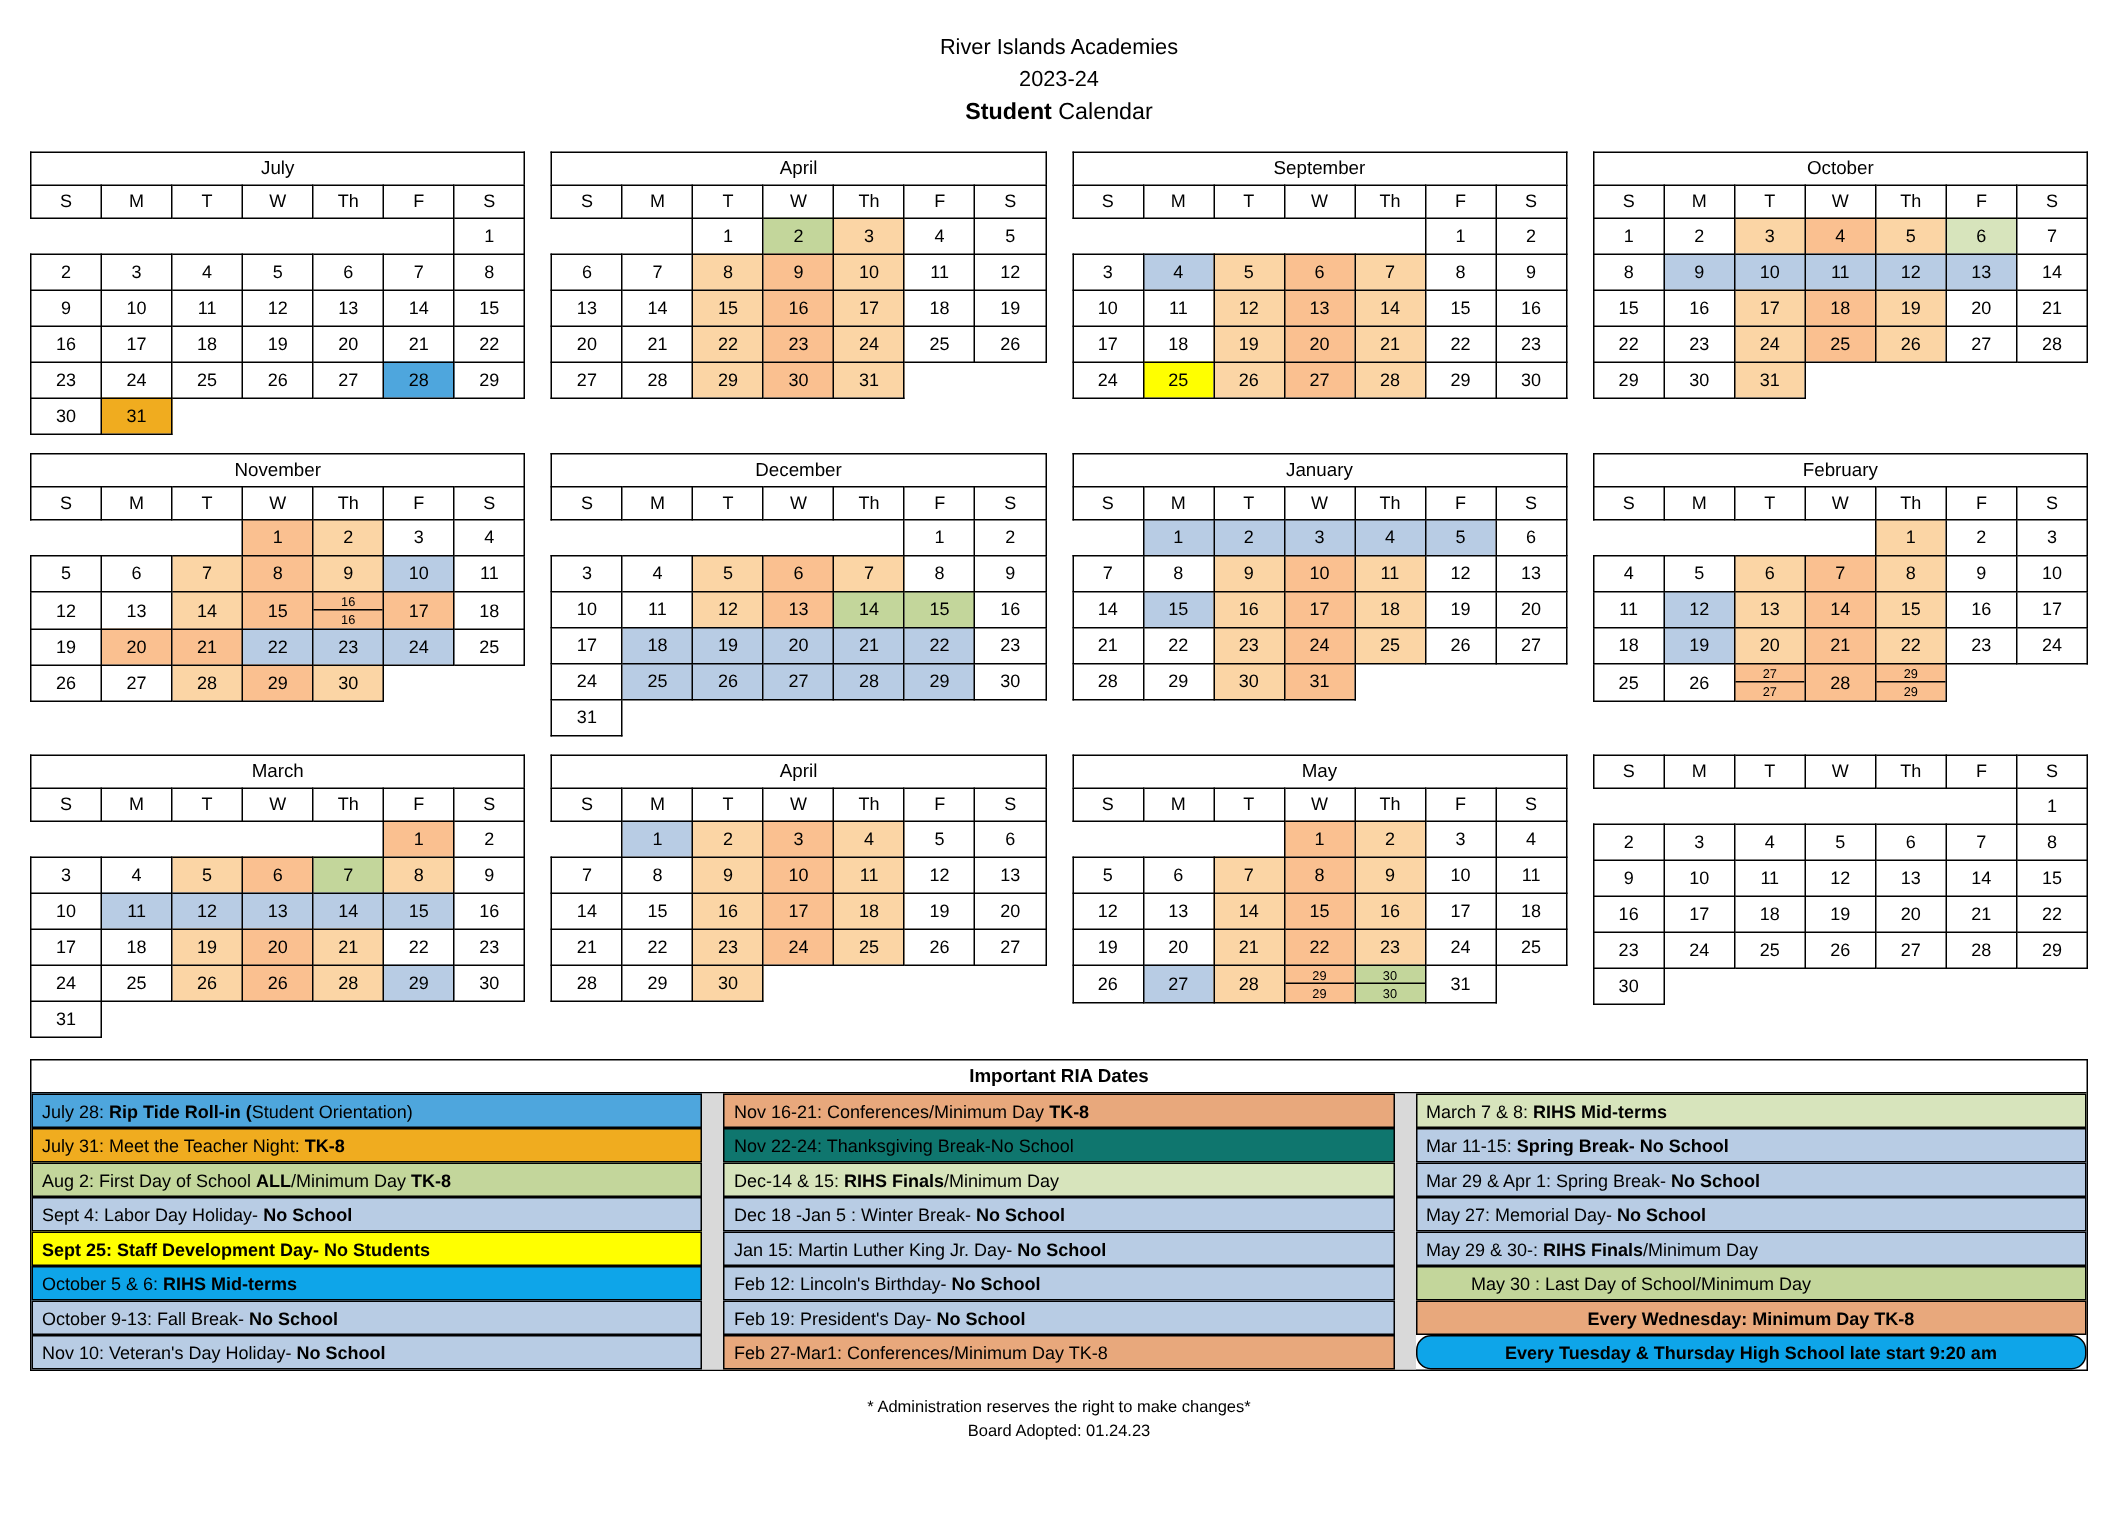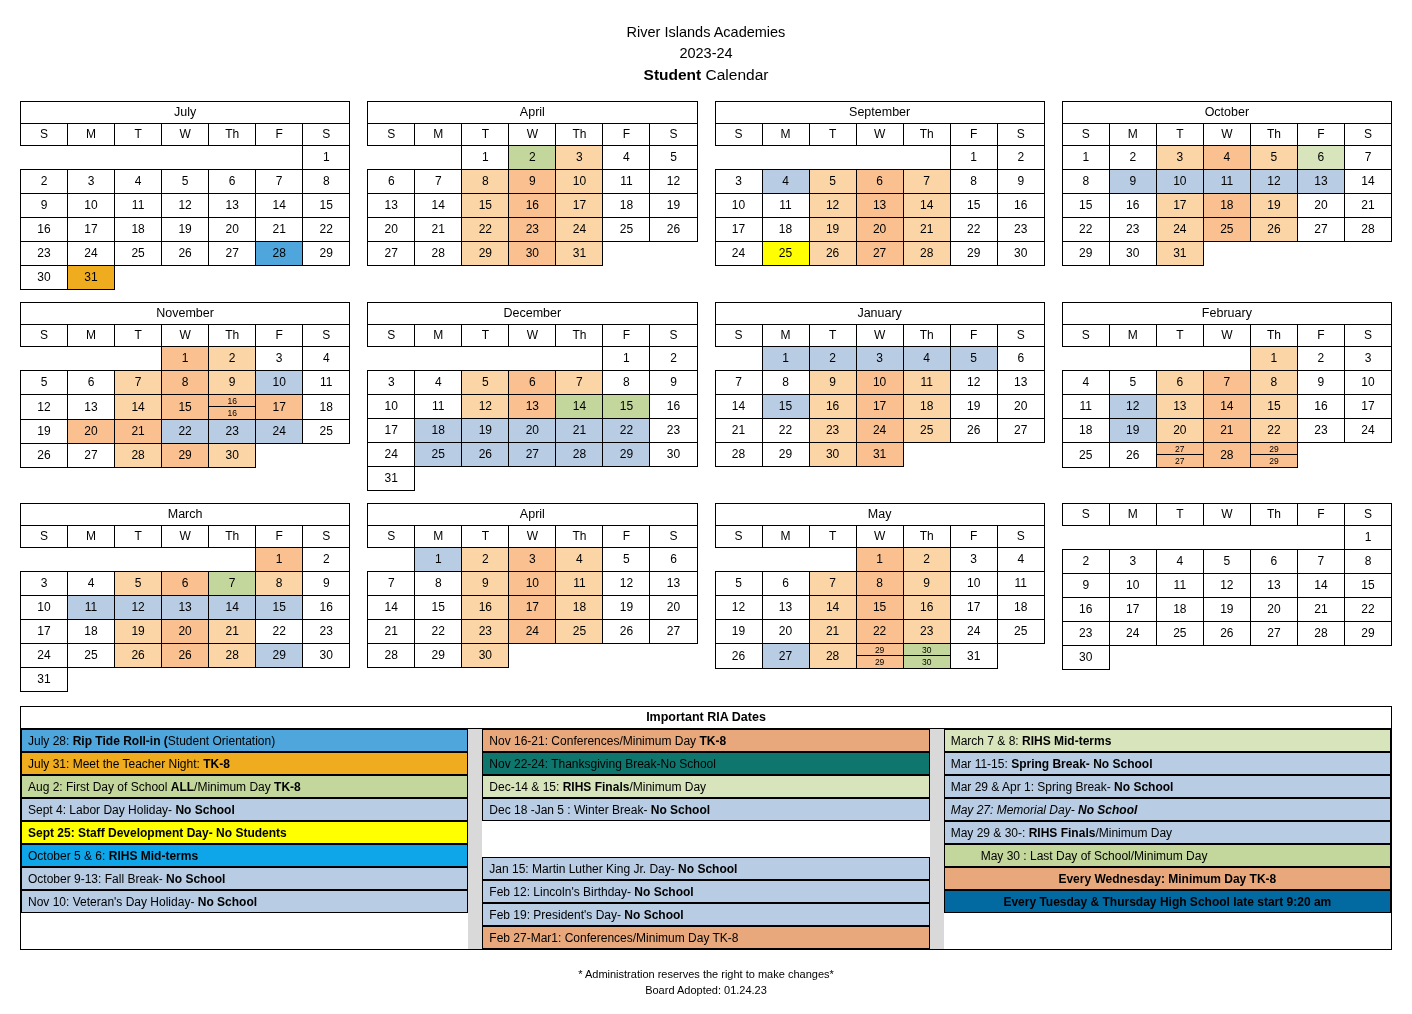--- a/index.html
+++ b/index.html
@@ -943,35 +943,35 @@
           <div class="lrow" style="background: #0ea5e9;"><span>October 5 &amp; 6: </span><b>RIHS Mid-terms</b></div>
           <div class="lrow" style="background: rgb(184, 204, 228);"><span>October 9-13: Fall Break- </span><b>No School</b></div>
           <div class="lrow" style="background: rgb(184, 204, 228);"><span>Nov 10:  Veteran's Day Holiday- </span><b>No School</b></div>
         </div>
       <div class="spacer"></div>
       <div class="legend-col" id="legend-col-2">
           <div class="lrow" style="background: rgb(232, 168, 124);"><span>Nov 16-21: Conferences/Minimum Day </span><b>TK-8</b></div>
           <div class="lrow" style="background: #0f766e;"><span>Nov 22-24: Thanksgiving Break-No School</span></div>
           <div class="lrow" style="background: rgb(215, 228, 188);"><span>Dec-14 &amp; 15: </span><b>RIHS Finals</b><span>/Minimum Day</span></div>
           <div class="lrow" style="background: rgb(184, 204, 228);"><span>Dec 18 -Jan 5 : Winter Break- </span><b>No School</b></div>
-          <div class="lrow" style="background: rgb(184, 204, 228); margin-top: 36px;"><span>Jan 15:  Martin Luther King Jr. Day- </span><b>No School</b></div>
+          <div class="lrow" style="background: rgb(184, 204, 228);"><span>Jan 15:  Martin Luther King Jr. Day- </span><b>No School</b></div>
           <div class="lrow" style="background: rgb(184, 204, 228);"><span>Feb 12: Lincoln's Birthday- </span><b>No School</b></div>
           <div class="lrow" style="background: rgb(184, 204, 228);"><span>Feb 19:  President's Day- </span><b>No School</b></div>
           <div class="lrow" style="background: rgb(232, 168, 124);"><span>Feb 27-Mar1: Conferences/Minimum Day TK-8</span></div>
         </div>
       <div class="spacer"></div>
       <div class="legend-col" id="legend-col-3">
           <div class="lrow" style="background: rgb(215, 228, 188);"><span>March 7 &amp; 8: </span><b>RIHS Mid-terms</b></div>
           <div class="lrow" style="background: rgb(184, 204, 228);"><span>Mar 11-15: </span><b>Spring Break- No School</b></div>
           <div class="lrow" style="background: rgb(184, 204, 228);"><span>Mar 29 &amp; Apr 1: Spring Break- </span><b>No School</b></div>
-          <div class="lrow" style="background: rgb(184, 204, 228); font-style: italic;"><span>May 27: Memorial Day- </span><b>No School</b></div>
+          <div class="lrow" style="background: rgb(184, 204, 228);"><span>May 27: Memorial Day- </span><b>No School</b></div>
           <div class="lrow" style="background: rgb(184, 204, 228);"><span>May 29 &amp; 30-: </span><b>RIHS Finals</b><span>/Minimum Day</span></div>
           <div class="lrow" style="background: rgb(195, 214, 155); padding-left: 36px;"><span>May 30 : Last Day of School/Minimum Day</span></div>
           <div class="lrow center" style="background: rgb(232, 168, 124);"><b>Every Wednesday: Minimum Day TK-8</b></div>
-          <div class="lrow center" style="background: #0369a1;"><b>Every Tuesday &amp; Thursday High School late start 9:20 am</b></div>
+          <div class="lrow center" style="background: #0ea5e9; border-radius: 10px;"><b>Every Tuesday &amp; Thursday High School late start 9:20 am</b></div>
         </div>
     </div>
   </div>
 
   <div class="footer">
     <div>* Administration reserves the right to make changes*</div>
     <div>Board Adopted: 01.24.23</div>
   </div>
 
 </div>

